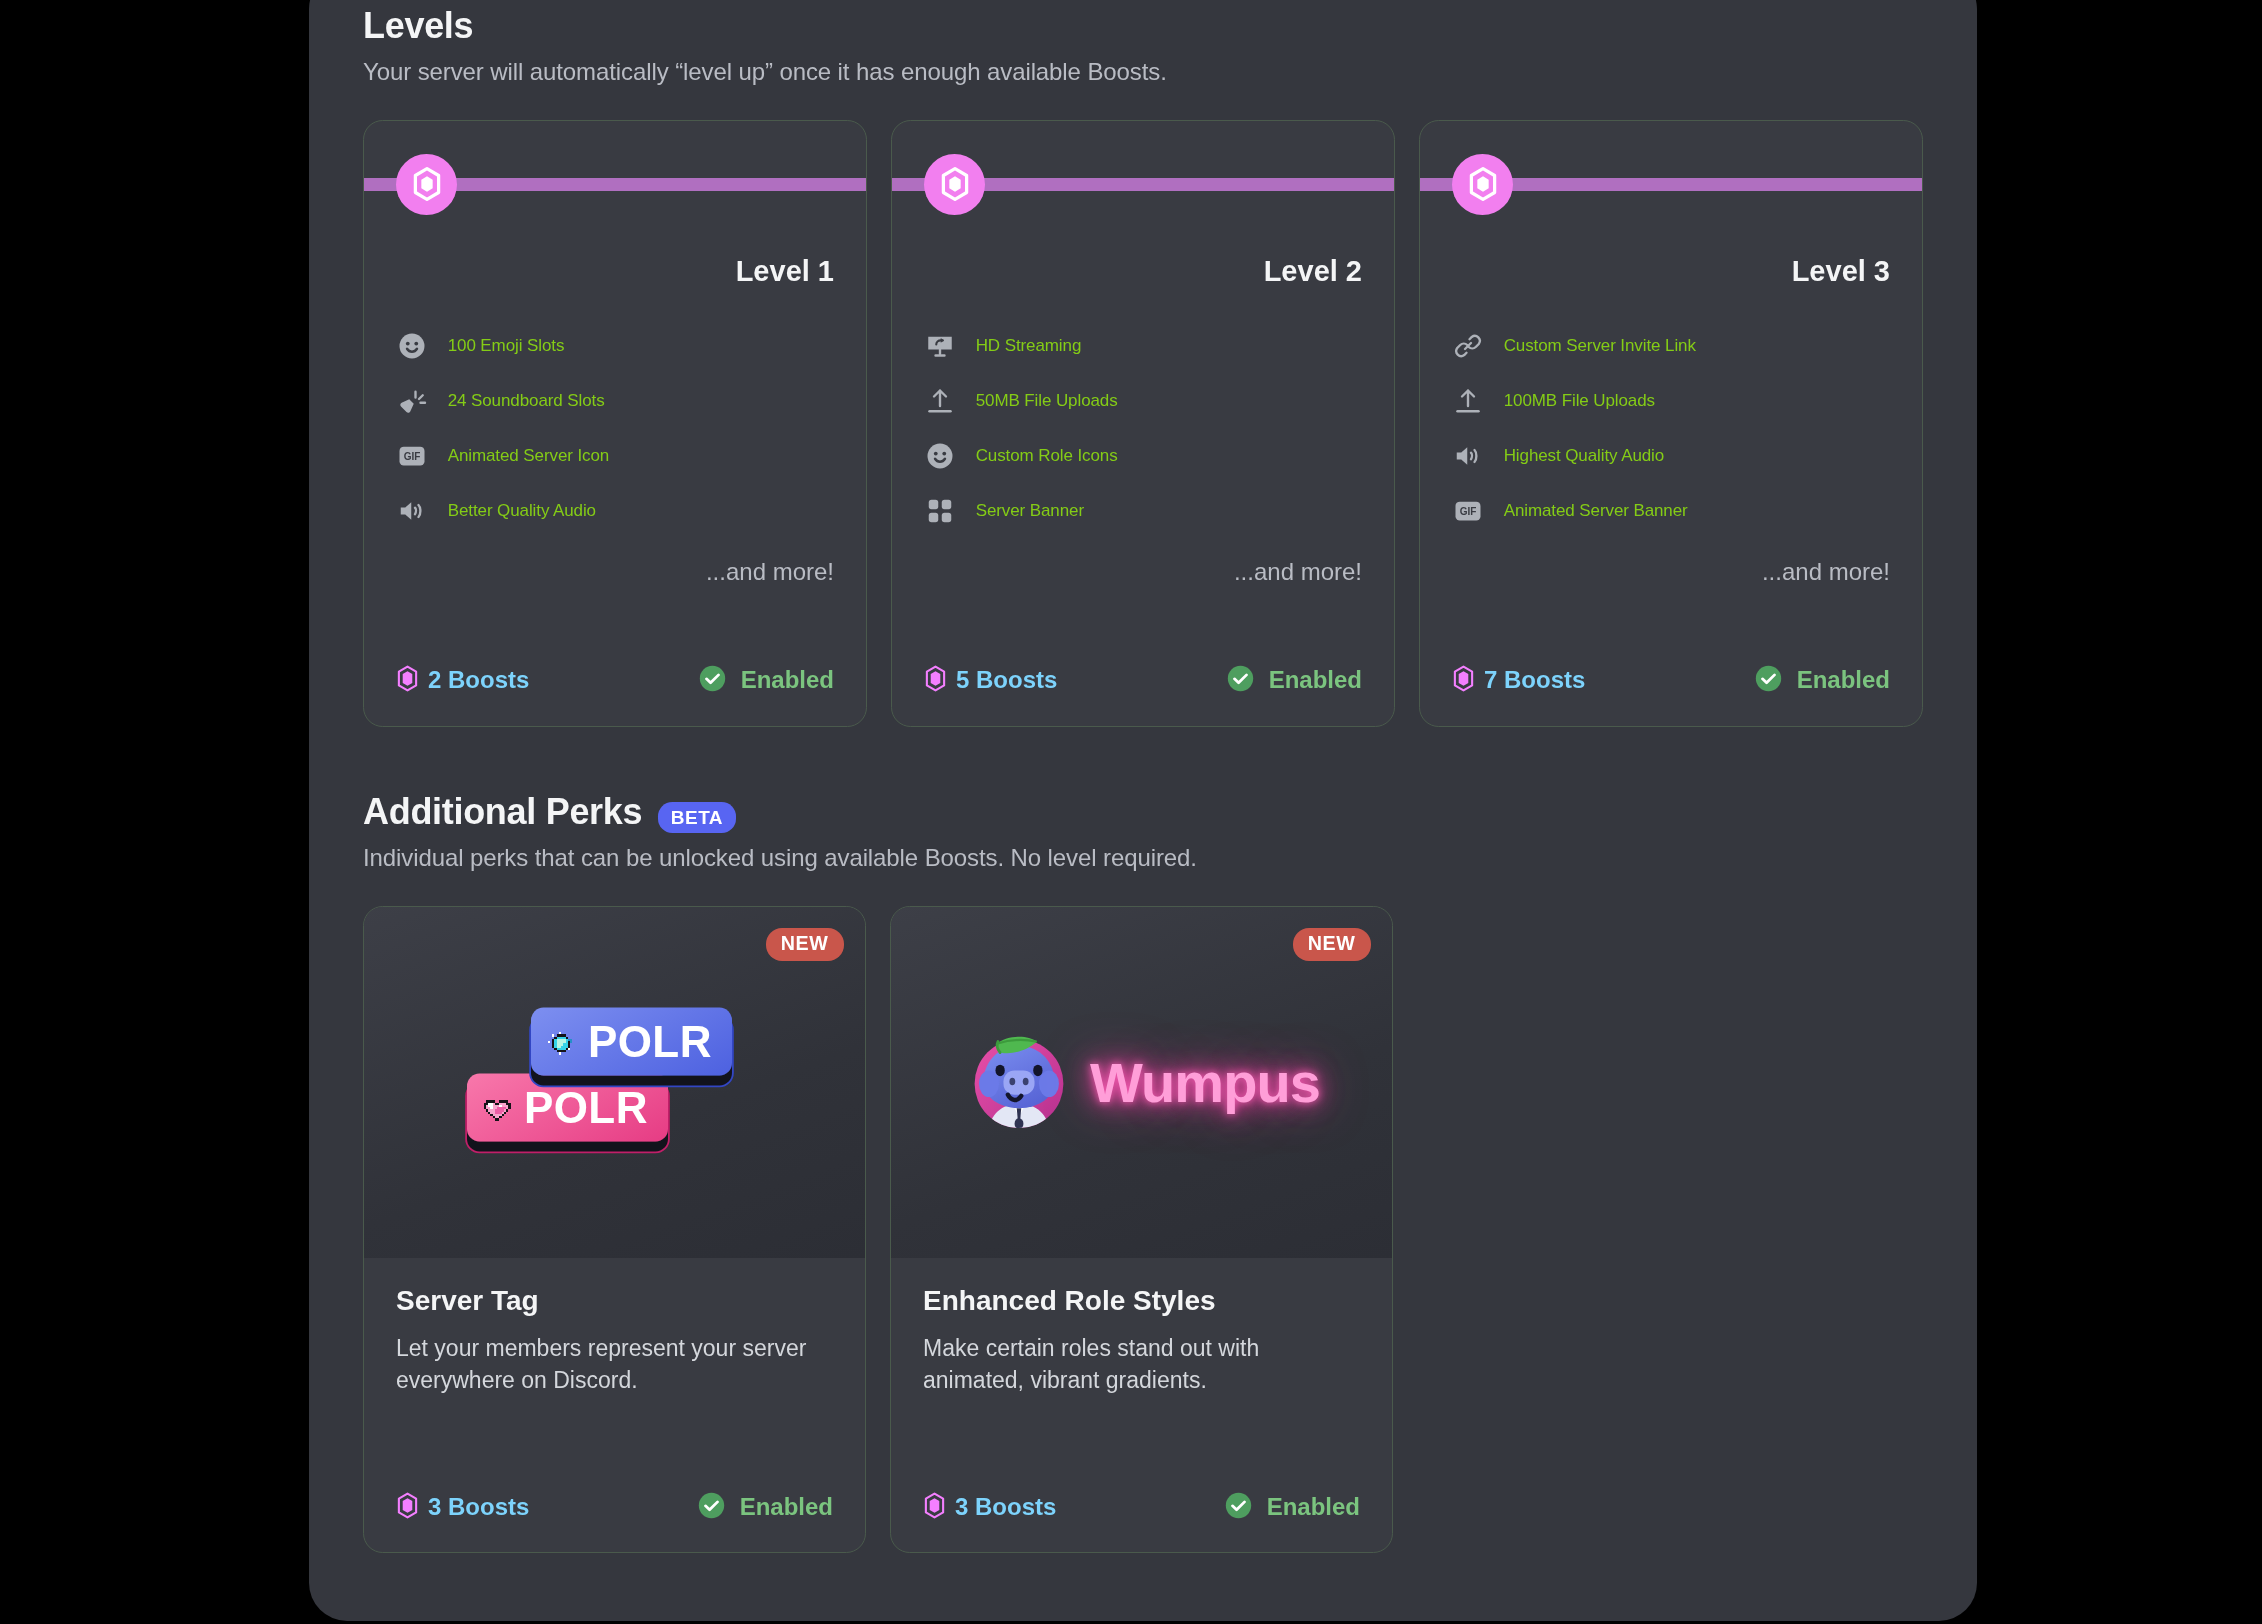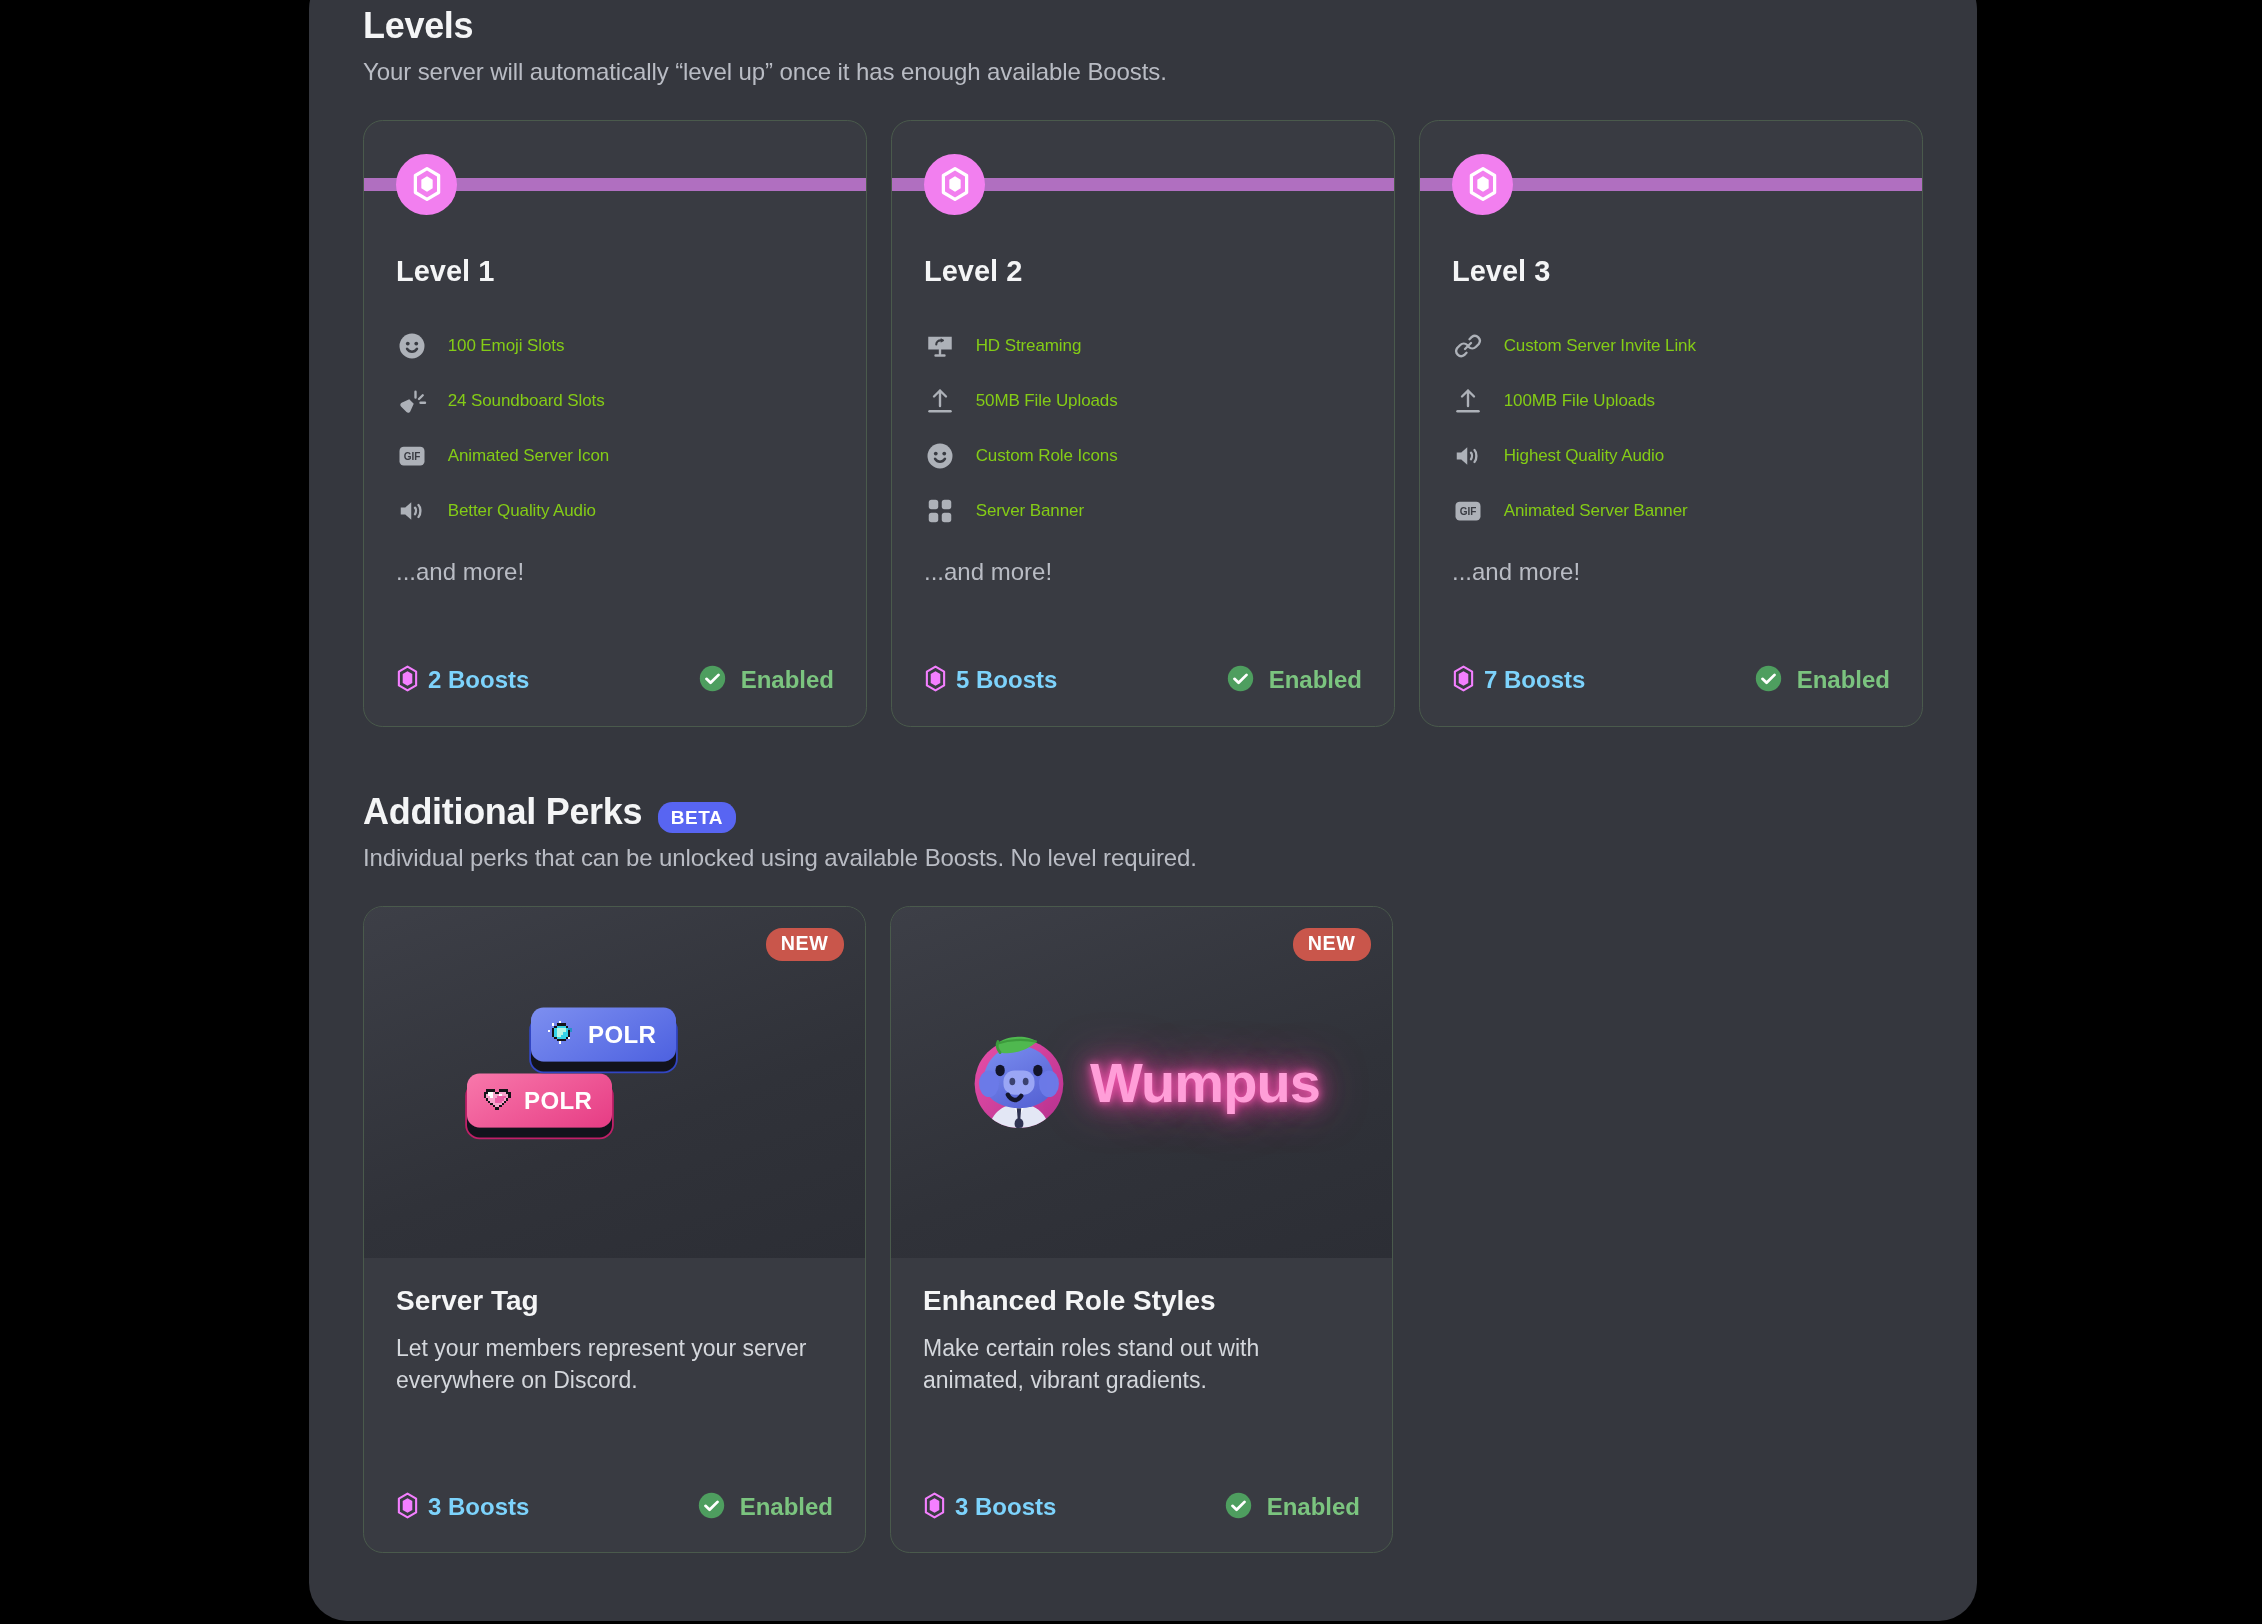--- a/index.html
+++ b/index.html
@@ -58,20 +58,21 @@
     padding: 5.4px 12.5px 6.3px 12.5px;
     border-radius: 14.3px;
     line-height: 1;
   }
 
   
   .levels-row {
     display: flex;
     gap: 24px;
     margin-top: 34px;
+    text-align: right;
   }
   .level-card {
     flex: 1;
     background: #393b42;
     border: 1.3px solid #4a5a4c;
     border-radius: 19.7px;
     padding: 30px 32px 0 32px;
     height: 607px;
     position: relative;
     overflow: hidden;
@@ -238,21 +239,21 @@
     width: 296px;
     height: 179px;
   }
   .tag-chip {
     position: absolute;
     display: flex;
     align-items: center;
     gap: 9px;
     padding: 9px 19.7px 9px 12.5px;
     border-radius: 12.5px;
-    font-size: 24px;
+    font-size: 44px;
     font-weight: bold;
     color: #ffffff;
     letter-spacing: 0.4px;
   }
   .chip-polr {
     left: 64px;
     top: 7.2px;
     background: linear-gradient(150deg, #7d8ff0 0%, #4d61e0 100%);
     box-shadow: 0 9.9px 0 0 #12131c, 0 9.9px 0 1.8px #3246c4;
     z-index: 3;

